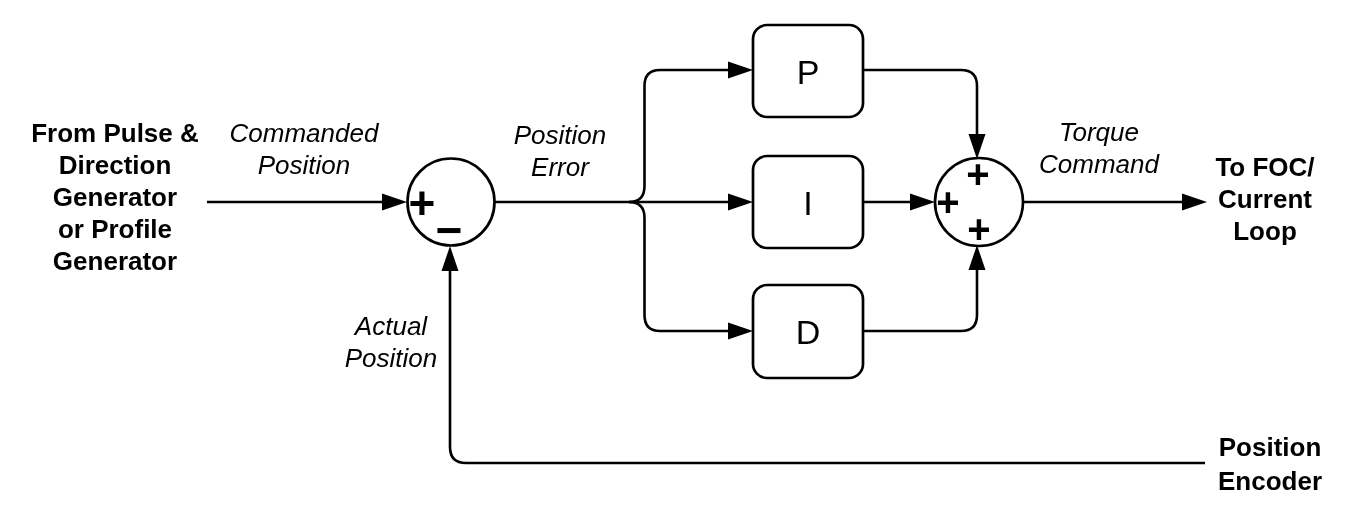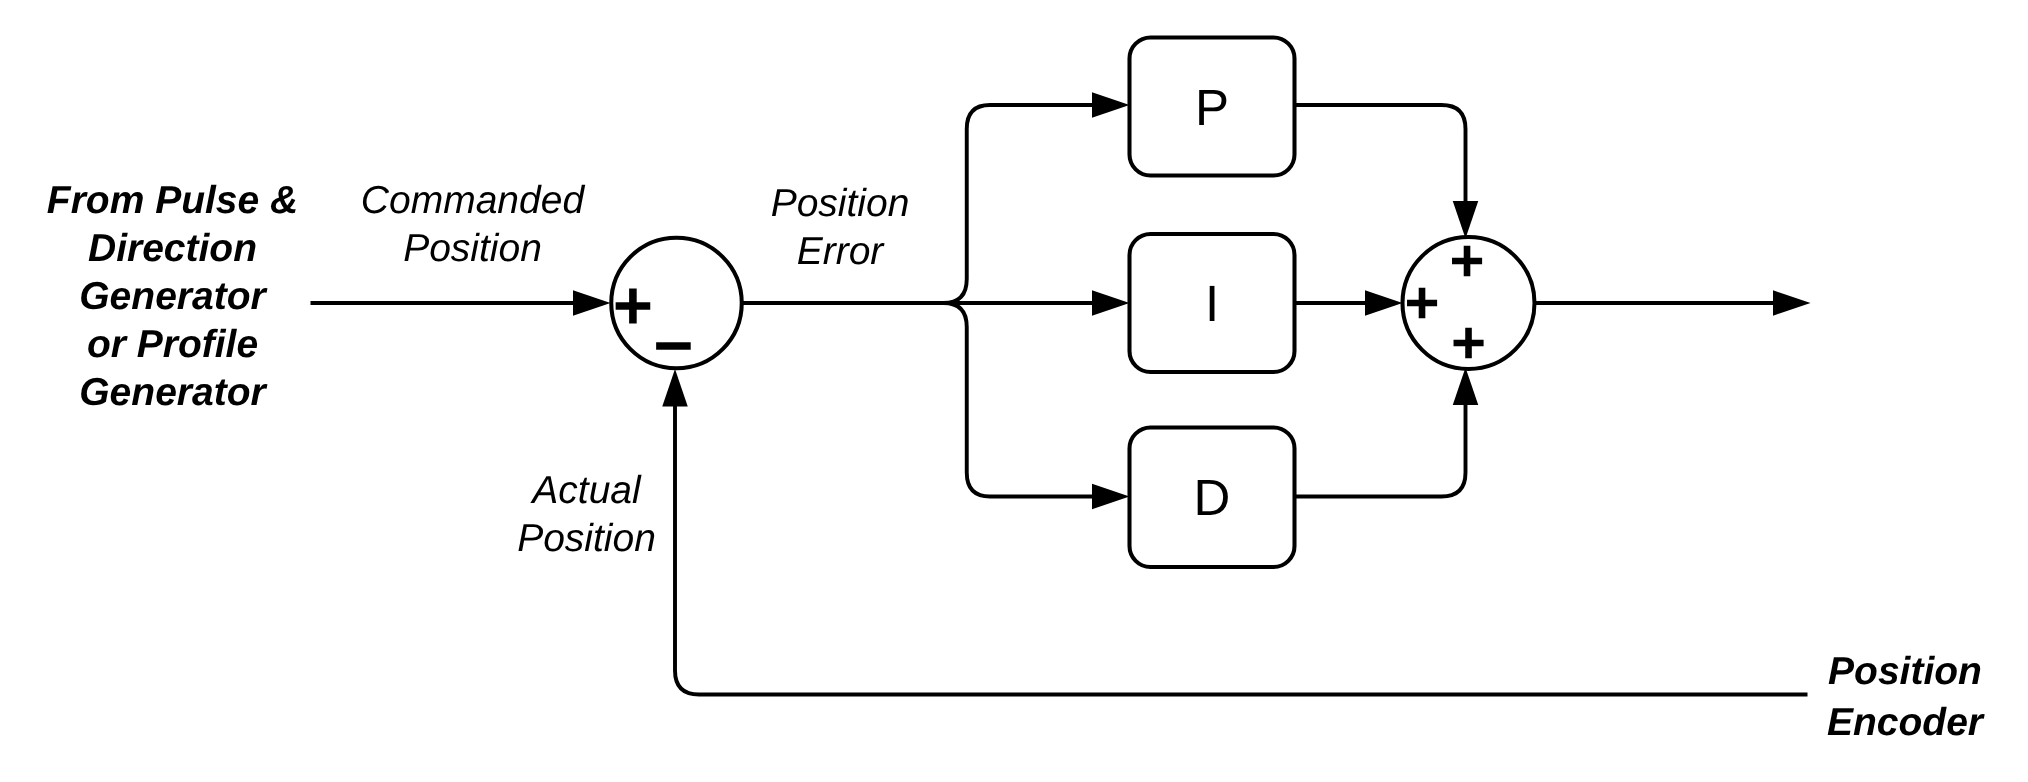--- a/index.html
+++ b/index.html
@@ -36,21 +36,20 @@
   }
   .block-letter { font-size: 34px; font-weight: 400; }
   .sign-big  { font-size: 46px; font-weight: bold; }
   .sign-small{ font-size: 40px; font-weight: bold; }
   .label {
     position: absolute;
     white-space: pre-line;
     text-align: center;
     font-size: 26px;
     line-height: 32px;
-    font-style: italic;
   }
   .bold   { font-weight: bold; }
   .italic { font-style: italic; }
   .lh34 { line-height: 34px; }
 </style>
 </head>
 <body>
 
 <div class="canvas">
 
@@ -93,27 +92,32 @@
     <text class="svgtext sign-small" x="948" y="202">+</text>
     <text class="svgtext sign-small" x="979" y="229">+</text>
   </svg>
 
   <div class="label bold" style="left:15px; top:117px; width:200px;">From Pulse &amp;
 Direction
 Generator
 or Profile
 Generator</div>
 
-  <div class="label italic" style="left:220px; top:117px; width:190px;">Commanded
+  <div class="label italic" style="left:209px; top:117px; width:190px;">Commanded
 Position</div>
 
   <div class="label italic" style="left:480px; top:119px; width:160px;">Position
 Error</div>
 
+  <div class="label italic" style="left:1009px; top:116px; width:180px;">Torque
+Command</div>
 
+  <div class="label bold" style="left:1190px; top:151px; width:150px;">To FOC/
+Current
+Loop</div>
 
   <div class="label italic" style="left:316px; top:310px; width:150px;">Actual
 Position</div>
 
   <div class="label bold lh34" style="left:1195px; top:430px; width:150px;">Position
 Encoder</div>
 
 </div>
 
 </body></html>

